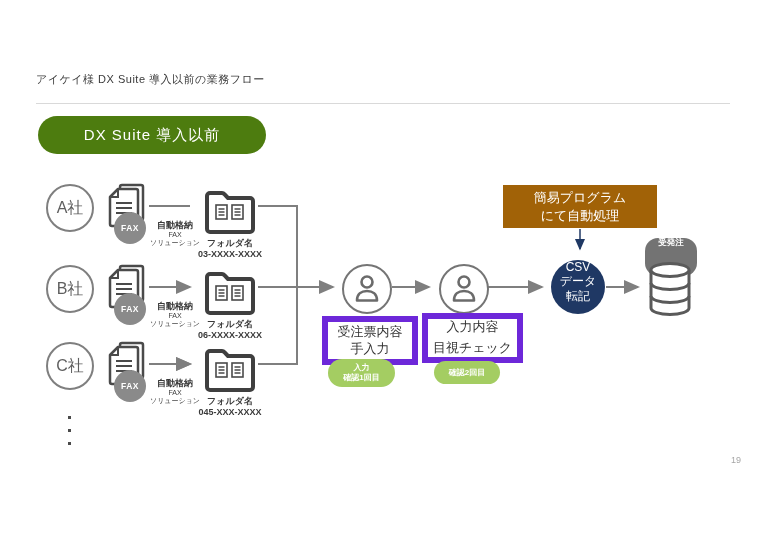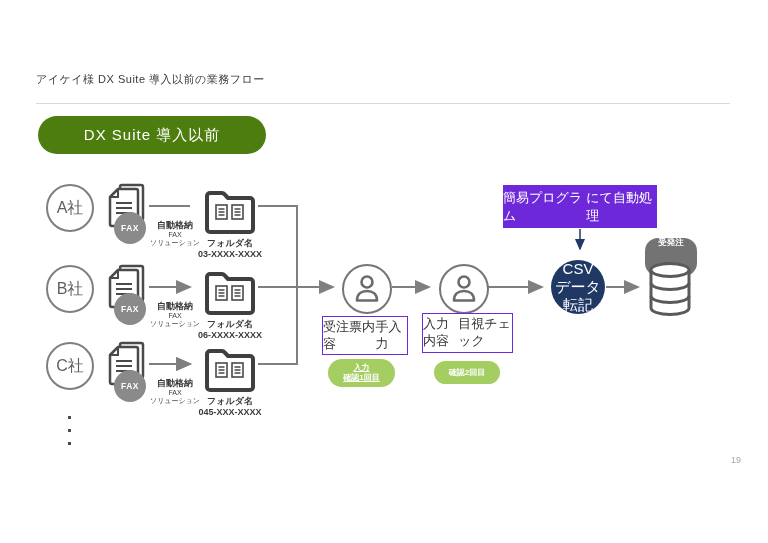--- a/index.html
+++ b/index.html
@@ -27,29 +27,29 @@
   .arrow-label .l3{font-size:7px;}
   .folder-icon{left:157px;top:26px;width:54px;height:50px;}
   .folder-label{left:139px;top:78px;width:90px;text-align:center;font-size:9px;font-weight:bold;
     color:#3a3a3a;line-height:1.2;white-space:nowrap;}
   
   .vdots{left:68px;top:416px;display:flex;flex-direction:column;gap:10px;}
   .vdots span{width:3px;height:3px;background:#4a4a4a;display:block;}
   
   .person-circle{width:46px;height:46px;border:2.5px solid #757575;border-radius:50%;background:#fff;
     display:flex;align-items:center;justify-content:center;}
-  .step-box{background:#fff;border:1px solid #6d28d9;display:flex;flex-direction:row;align-items:center;
+  .step-box{background:#fff;border:6px solid #6d28d9;display:flex;flex-direction:column;align-items:center;
     justify-content:center;font-size:13px;font-weight:500;color:#333;line-height:1.3;}
   .green-pill{background:#a4cd62;border-radius:14px;display:flex;flex-direction:column;align-items:center;
     justify-content:center;color:#fff;font-size:8px;font-weight:600;line-height:1.25;}
   
-  .program-box{left:503px;top:185px;width:154px;height:43px;background:#6d28d9;color:#fff;
-    display:flex;align-items:center;justify-content:center;font-size:13px;line-height:1.35;}
+  .program-box{left:503px;top:185px;width:154px;height:43px;background:#a16207;color:#fff;
+    display:flex;flex-direction:column;align-items:center;justify-content:center;font-size:13px;line-height:1.35;}
   .csv-circle{left:551px;top:260px;width:54px;height:54px;border-radius:50%;background:#1f3864;color:#fff;
-    display:flex;flex-direction:column;align-items:center;justify-content:flex-end;font-size:15px;line-height:1.2;}
+    display:flex;flex-direction:column;align-items:center;justify-content:flex-start;font-size:12px;line-height:1.2;}
   .system-badge{left:645px;top:238px;width:52px;height:38px;border-radius:13px;background:#737373;color:#fff;
     display:flex;flex-direction:column;align-items:center;justify-content:space-between;font-size:8.5px;font-weight:600;line-height:1.15;}
   .db-icon{left:648px;top:262px;width:44px;height:54px;}
   .page-number{left:731px;top:455px;font-size:9px;color:#a6a6a6;}
   svg{display:block;}
 </style>
 </head>
 <body>
 
 <div id="slide">
@@ -196,21 +196,21 @@
   <div class="abs person-circle" style="left:342px;top:264px;">
     <svg width="40" height="40" viewBox="0 0 40 40">
       <circle cx="20" cy="13" r="5.5" fill="none" stroke="#6b6b6b" stroke-width="2.6"></circle>
       <path d="M10 31.5 c0 -6.5 4.5 -9.5 10 -9.5 s10 3 10 9.5 z" fill="none" stroke="#6b6b6b" stroke-width="2.6" stroke-linejoin="round"></path>
     </svg>
   </div>
   <div class="abs step-box" style="left:322px;top:316px;width:84px;height:37px;">
     <div>受注票内容</div>
     <div>手入力</div>
   </div>
-  <div class="abs green-pill" style="left:328px;top:359px;width:67px;height:28px;text-decoration:underline;">
+  <div class="abs green-pill" style="left:328px;top:359px;width:67px;height:28px;">
     <div>入力</div>
     <div>確認1回目</div>
   </div>
 
   <div class="abs person-circle" style="left:439px;top:264px;">
     <svg width="40" height="40" viewBox="0 0 40 40">
       <circle cx="20" cy="13" r="5.5" fill="none" stroke="#6b6b6b" stroke-width="2.6"></circle>
       <path d="M10 31.5 c0 -6.5 4.5 -9.5 10 -9.5 s10 3 10 9.5 z" fill="none" stroke="#6b6b6b" stroke-width="2.6" stroke-linejoin="round"></path>
     </svg>
   </div>

